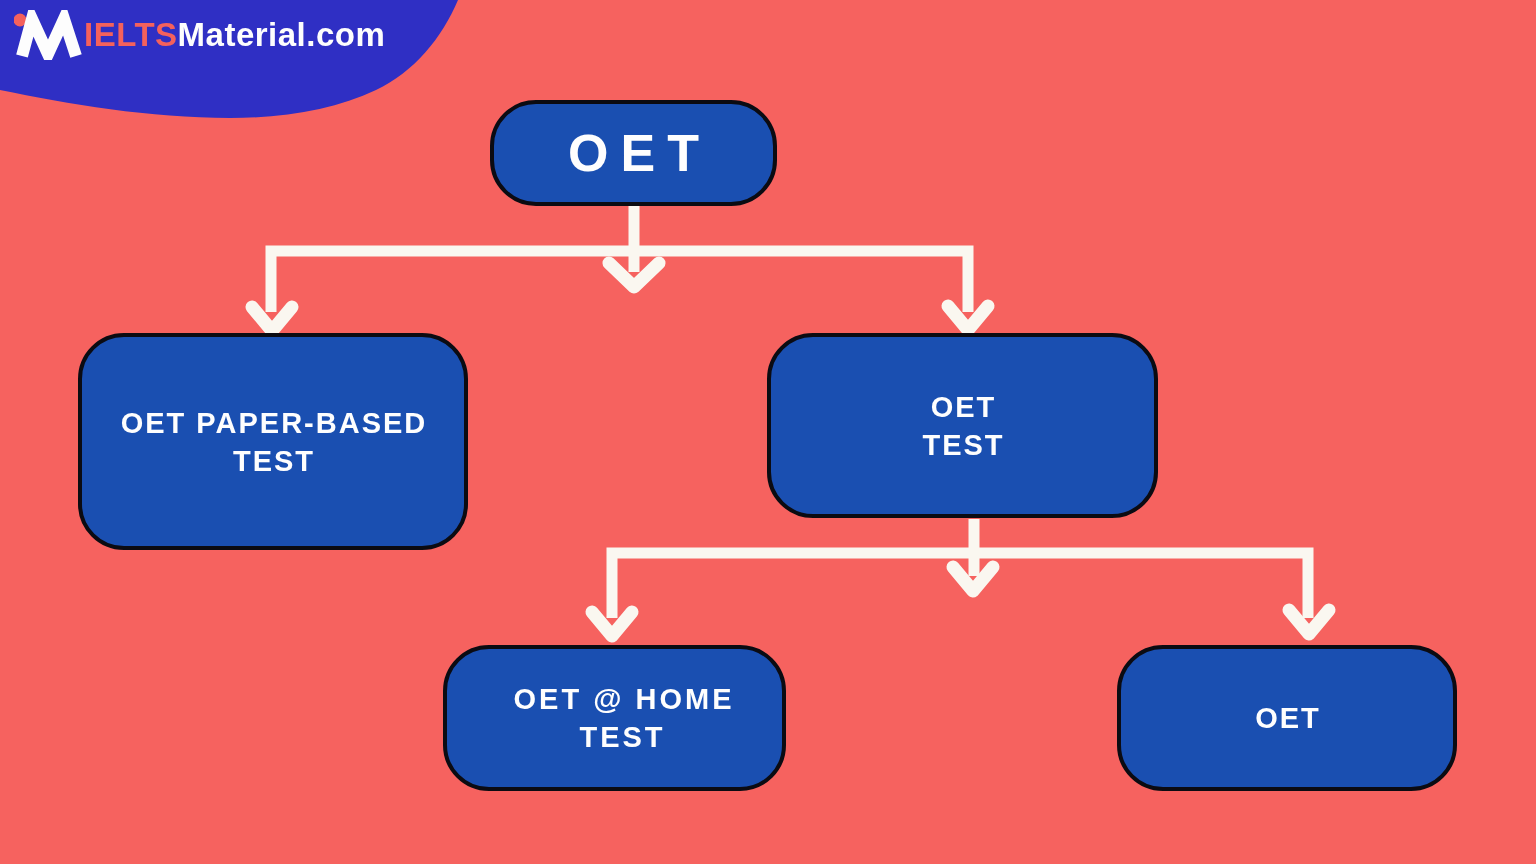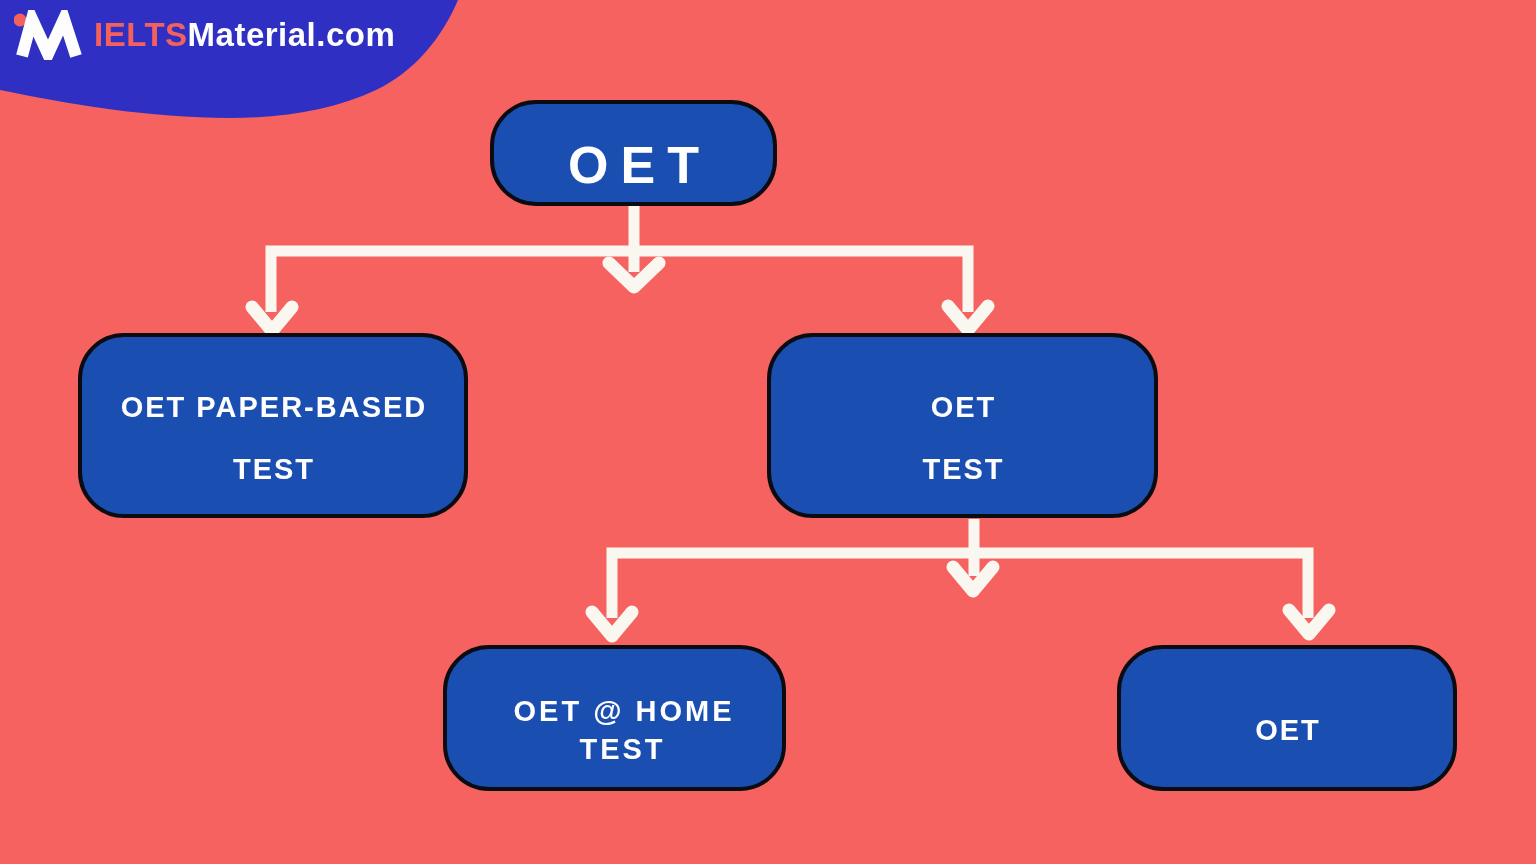--- a/index.html
+++ b/index.html
@@ -18,48 +18,48 @@
     position:relative;
     width:1536px;height:864px;
     background:var(--background);
     overflow:hidden;
     font-family:"Liberation Sans",sans-serif;
   }
   
   .blob-svg{position:absolute;left:0;top:0;display:block;}
   .logo{
     position:absolute;left:14px;top:10px;
-    display:flex;align-items:flex-start;gap:10px;
+    display:flex;align-items:flex-start;
   }
   .logo-mark{display:block;}
   .logo-text{
     font-size:33px;font-weight:bold;letter-spacing:.5px;
     white-space:nowrap;line-height:50px;
   }
   .logo-text .accent{color:var(--logo-accent);}
   .logo-text .rest{color:var(--logo-text);}
   
   .node{
     position:absolute;
     background:var(--node-fill);
     border:4px solid var(--node-border);
     border-radius:46px;
     box-sizing:border-box;
     display:flex;flex-direction:column;
     align-items:center;justify-content:center;
     color:var(--node-text);
     font-weight:bold;text-align:center;
   }
-  .node .line{display:block;margin-top:24px;}
+  .node .line{display:block;}
   .node-root{
     left:490px;top:100px;width:287px;height:106px;
     font-size:52px;letter-spacing:12px;text-indent:12px;
   }
   .node-paper{
-    left:78px;top:333px;width:390px;height:185px;
+    left:78px;top:333px;width:390px;height:217px;
     font-size:29px;letter-spacing:2px;text-indent:2px;line-height:38px;
   }
   .node-computer{
     left:767px;top:333px;width:391px;height:185px;
     font-size:29px;letter-spacing:2px;text-indent:2px;line-height:38px;
   }
   .node-home{
     left:443px;top:645px;width:343px;height:146px;
     font-size:29px;letter-spacing:3px;text-indent:3px;line-height:38px;padding-left:16px;
   }

